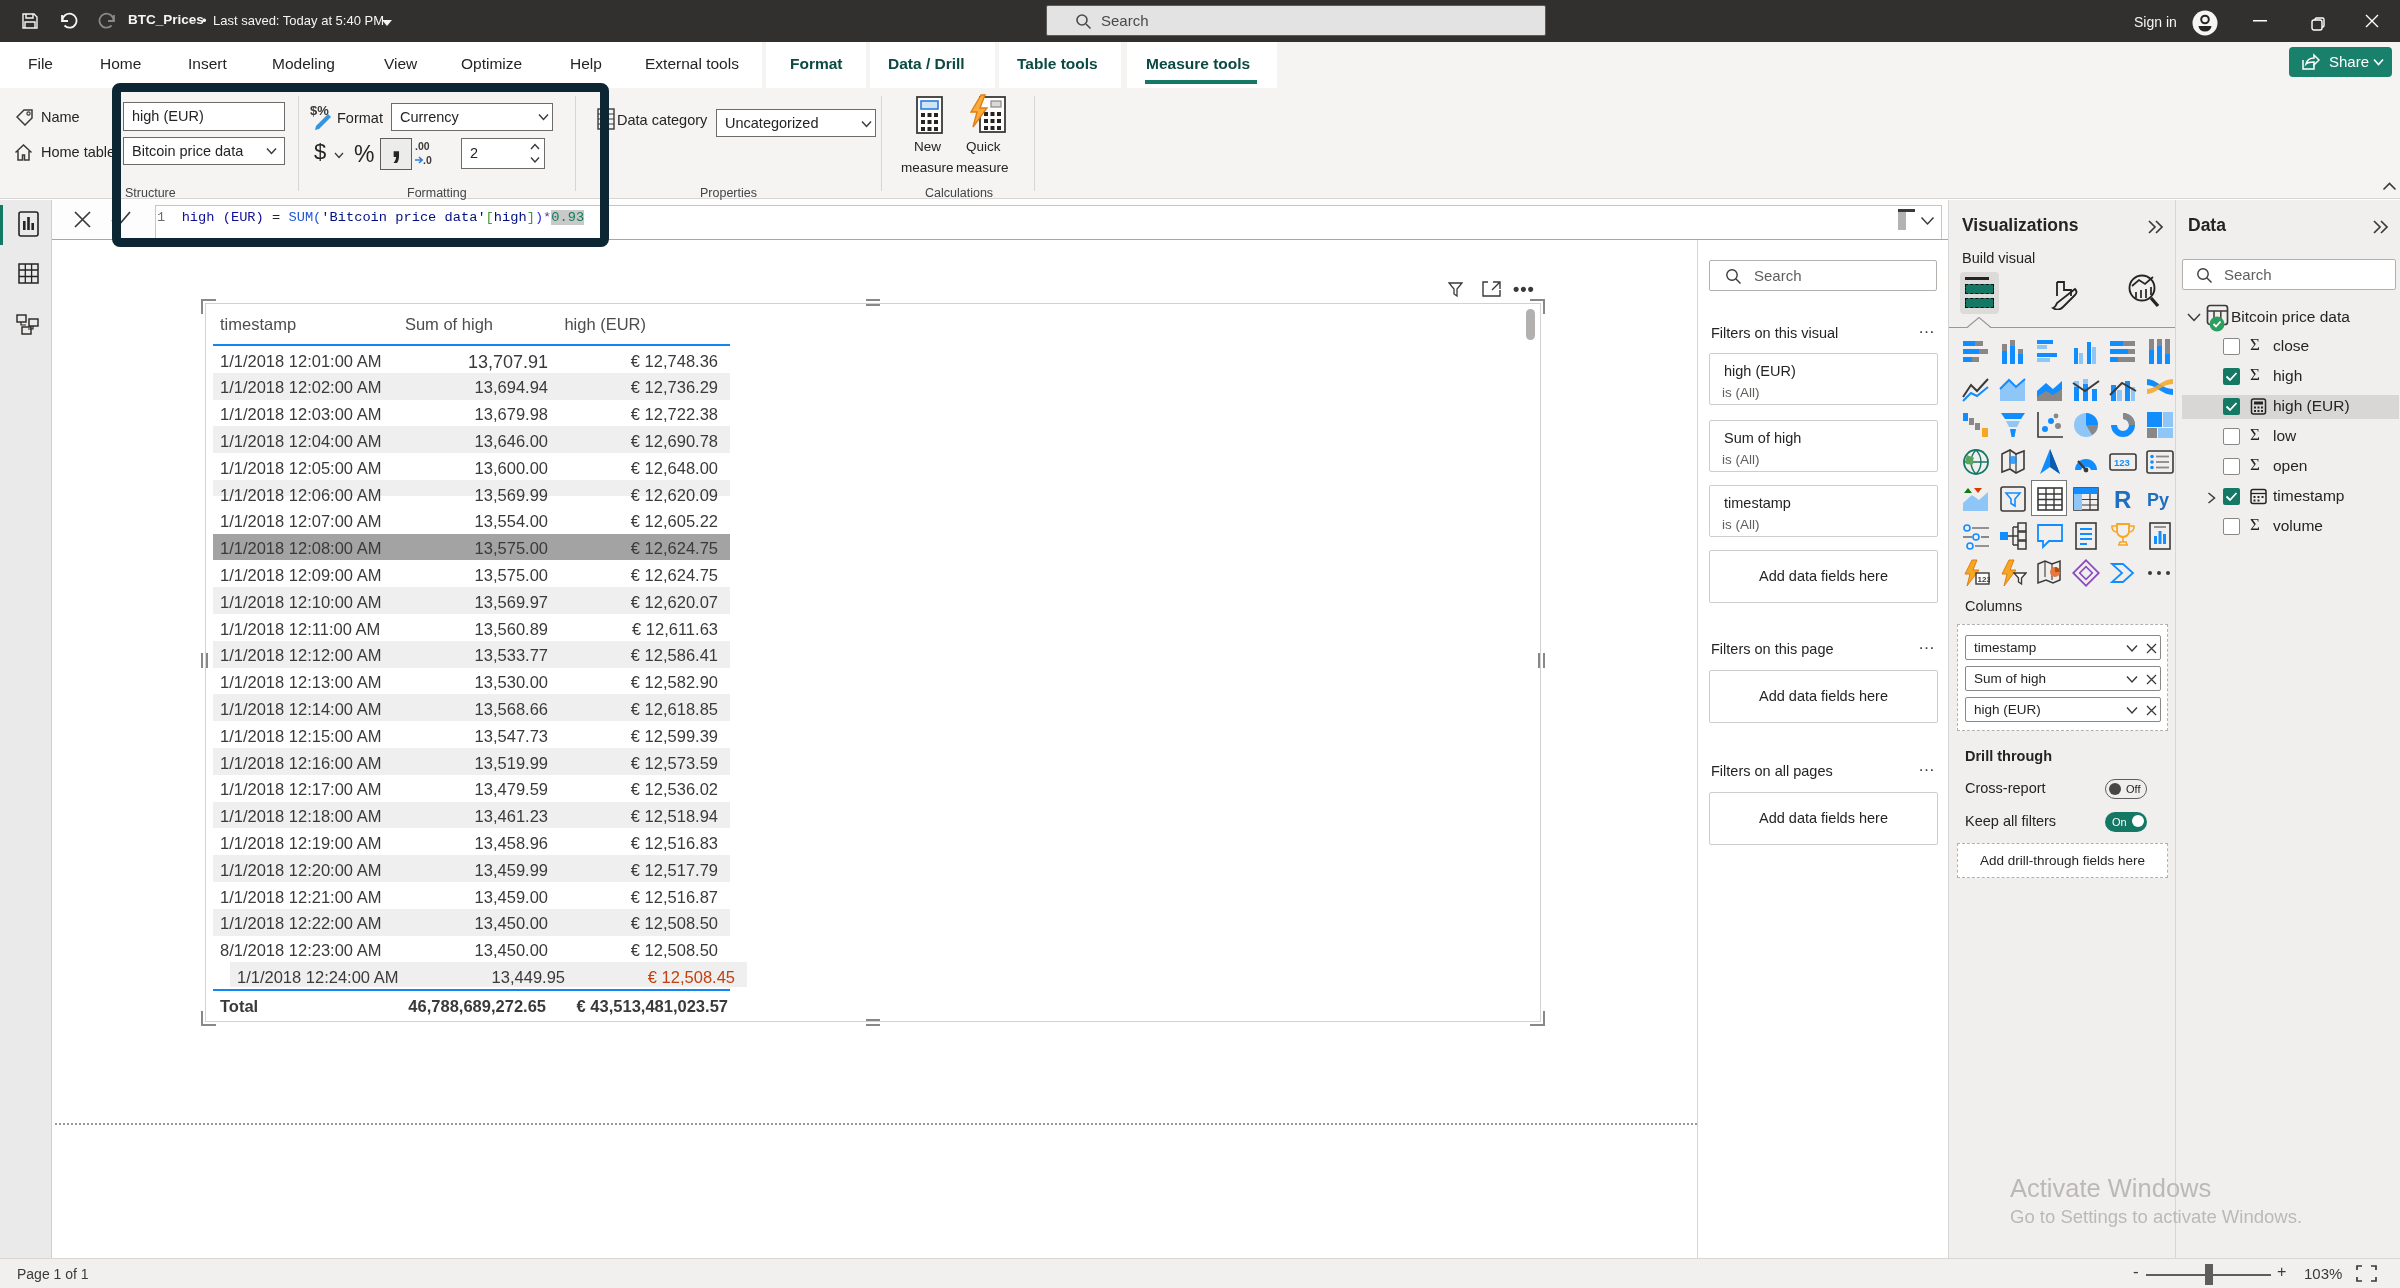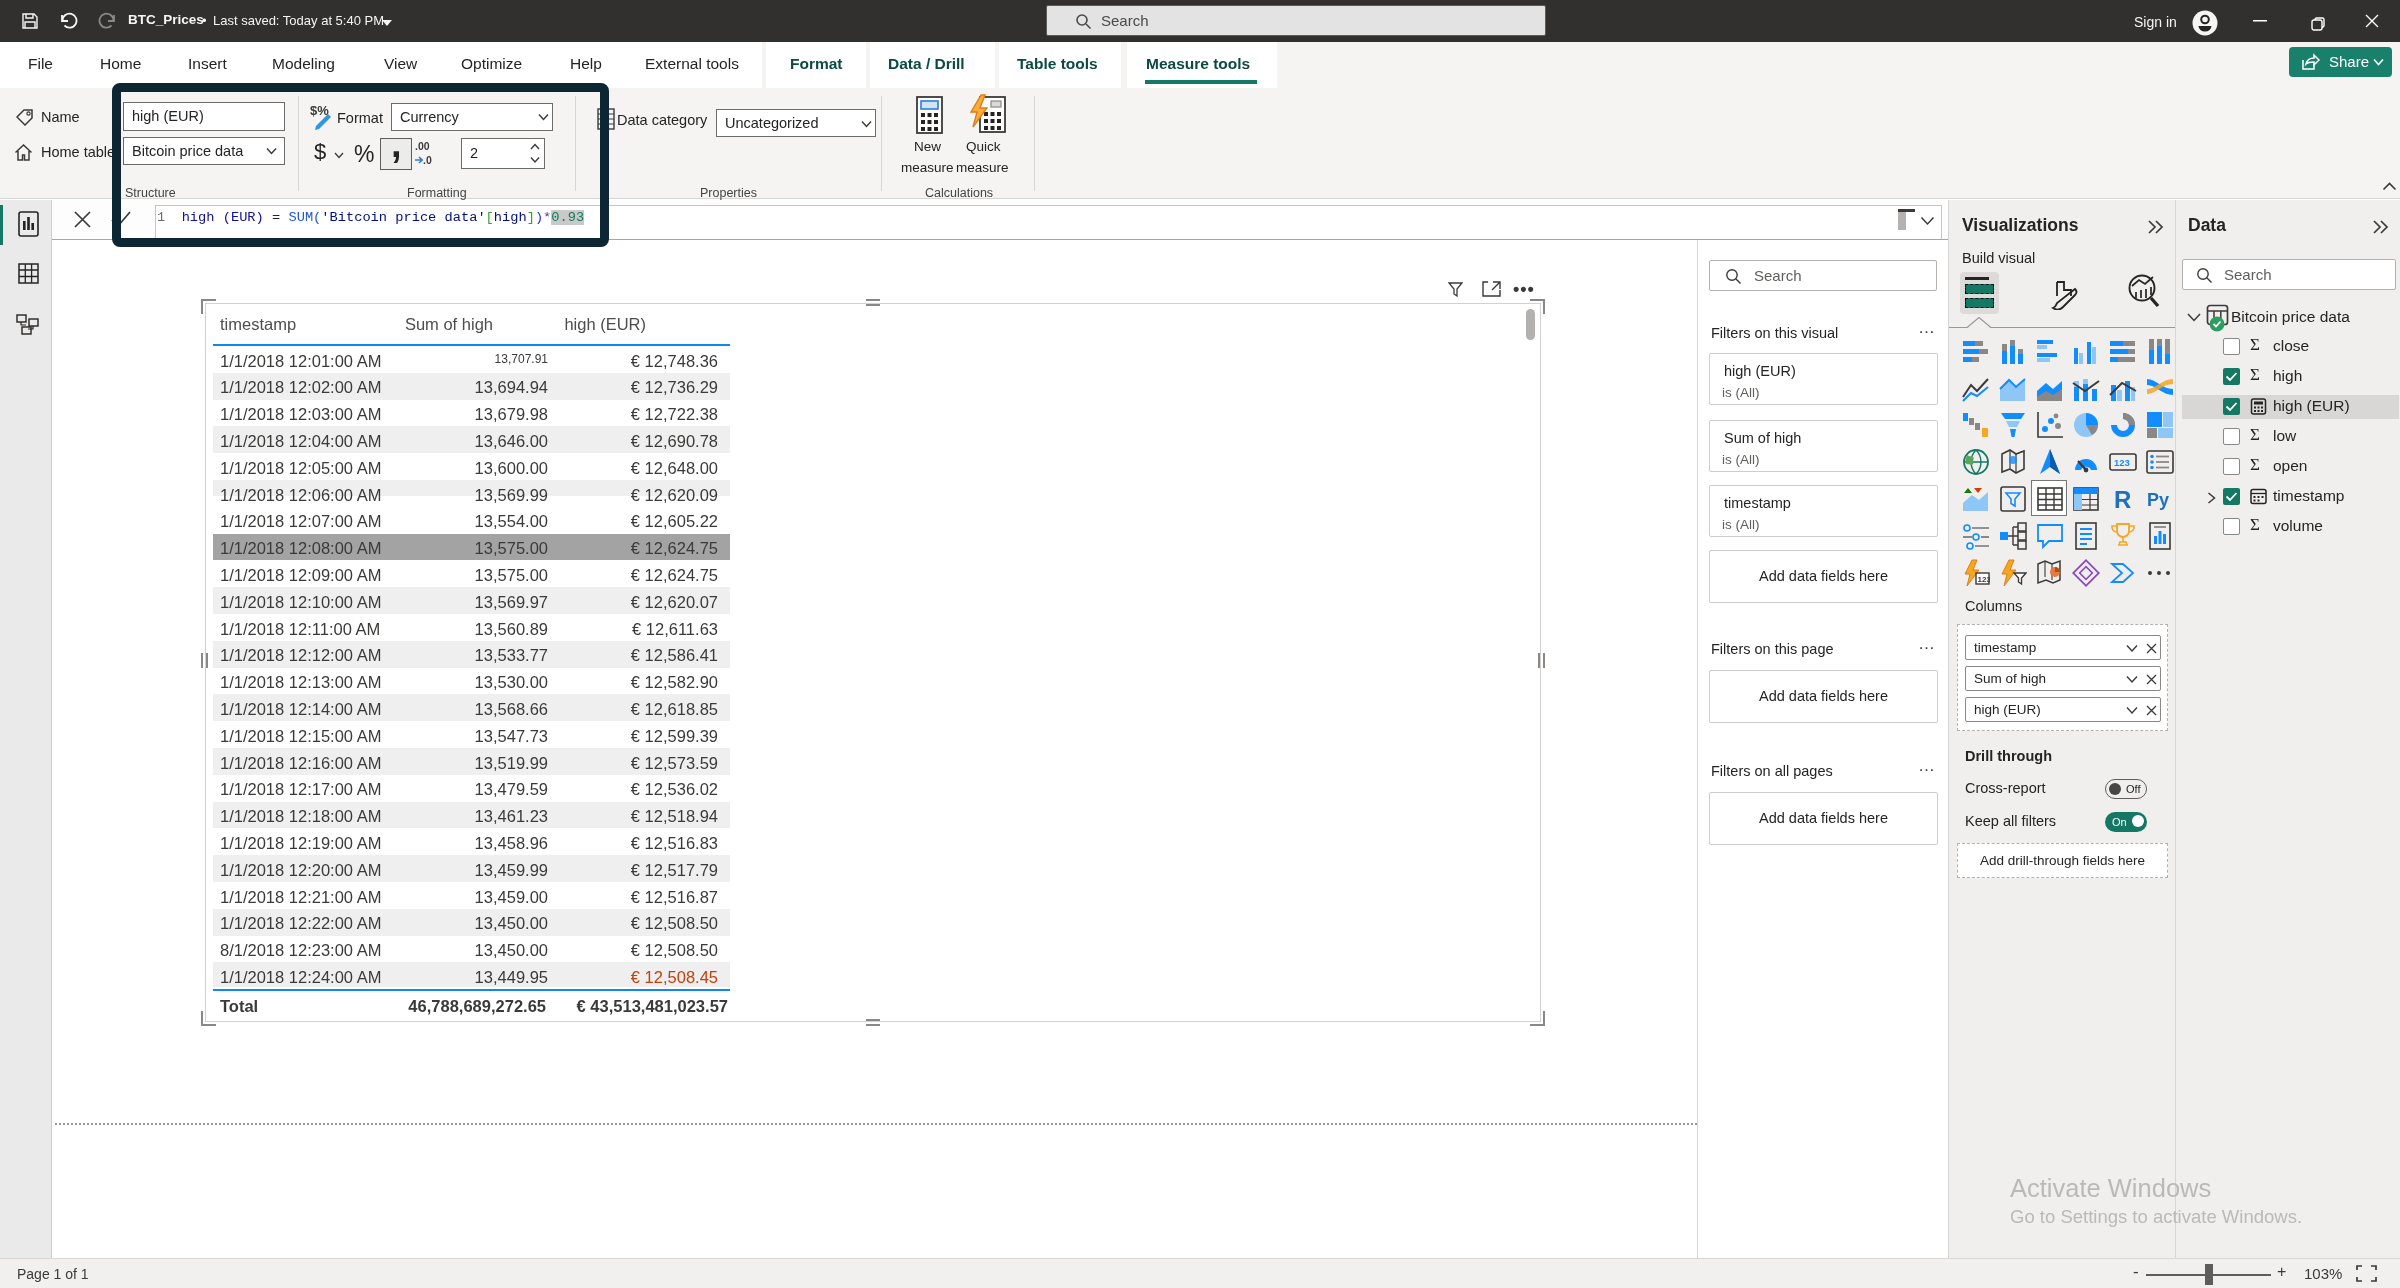--- a/index.html
+++ b/index.html
@@ -289,21 +289,21 @@
     <div class="abs" style="left:1321px;top:6px;width:9px;height:31px;border-radius:4.5px;background:#b3b1af;"></div>
     <div id="tbl" class="abs" style="left:8px;top:0;width:517px;">
 <div class="abs" style="left:0;top:0;width:517px;height:41px;">
 <span class="abs" style="left:7px;top:12px;font-size:16.5px;color:#4f4d4c;">timestamp</span>
 <span class="abs" style="right:237px;top:12px;font-size:16.5px;color:#4f4d4c;">Sum of high</span>
 <span class="abs" style="right:84px;top:12px;font-size:16.5px;color:#4f4d4c;">high (EUR)</span>
 </div>
 <div class="abs" style="left:0;top:41px;width:517px;height:2px;background:#1187f2;"></div>
 <div class="abs" style="left:0;top:43.0px;width:517px;height:26.8px;">
 <span class="abs" style="left:7px;top:5.5px;font-size:16.5px;color:#3b3a39;">1/1/2018 12:01:00 AM</span>
-<span class="abs" style="right:182px;top:5.5px;font-size:12px;color:#3b3a39;">13,707.91</span>
+<span class="abs" style="right:182px;top:5.5px;font-size:18px;color:#3b3a39;">13,707.91</span>
 <span class="abs" style="right:12px;top:5.5px;font-size:16.5px;color:#3b3a39;">€&nbsp;12,748.36</span>
 </div>
 <div class="abs" style="left:0;top:69.8px;width:517px;height:26.8px;background:#efefef;">
 <span class="abs" style="left:7px;top:5.5px;font-size:16.5px;color:#3b3a39;">1/1/2018 12:02:00 AM</span>
 <span class="abs" style="right:182px;top:5.5px;font-size:16.5px;color:#3b3a39;">13,694.94</span>
 <span class="abs" style="right:12px;top:5.5px;font-size:16.5px;color:#3b3a39;">€&nbsp;12,736.29</span>
 </div>
 <div class="abs" style="left:0;top:96.6px;width:517px;height:26.8px;">
 <span class="abs" style="left:7px;top:5.5px;font-size:16.5px;color:#3b3a39;">1/1/2018 12:03:00 AM</span>
 <span class="abs" style="right:182px;top:5.5px;font-size:16.5px;color:#3b3a39;">13,679.98</span>
@@ -402,21 +402,21 @@
 <div class="abs" style="left:0;top:605.8px;width:517px;height:26.8px;background:#efefef;">
 <span class="abs" style="left:7px;top:5.5px;font-size:16.5px;color:#3b3a39;">1/1/2018 12:22:00 AM</span>
 <span class="abs" style="right:182px;top:5.5px;font-size:16.5px;color:#3b3a39;">13,450.00</span>
 <span class="abs" style="right:12px;top:5.5px;font-size:16.5px;color:#3b3a39;">€&nbsp;12,508.50</span>
 </div>
 <div class="abs" style="left:0;top:632.6px;width:517px;height:26.8px;">
 <span class="abs" style="left:7px;top:5.5px;font-size:16.5px;color:#3b3a39;">8/1/2018 12:23:00 AM</span>
 <span class="abs" style="right:182px;top:5.5px;font-size:16.5px;color:#3b3a39;">13,450.00</span>
 <span class="abs" style="right:12px;top:5.5px;font-size:16.5px;color:#3b3a39;">€&nbsp;12,508.50</span>
 </div>
-<div class="abs" style="left:0;top:659.4px;width:517px;height:25px;background:#efefef;">
+<div class="abs" style="left:17px;top:659.4px;width:517px;height:25px;background:#efefef;">
 <span class="abs" style="left:7px;top:5.5px;font-size:16.5px;color:#3b3a39;">1/1/2018 12:24:00 AM</span>
 <span class="abs" style="right:182px;top:5.5px;font-size:16.5px;color:#3b3a39;">13,449.95</span>
 <span class="abs" style="right:12px;top:5.5px;font-size:16.5px;color:#c2410c;">€&nbsp;12,508.45</span>
 </div>
 <div class="abs" style="left:0;top:686.2px;width:517px;height:2px;background:#1187f2;"></div>
 <div class="abs" style="left:0;top:688.2px;width:517px;height:27px;font-weight:bold;">
 <span class="abs" style="left:7px;top:6px;font-size:16.5px;color:#3b3a39;">Total</span>
 <span class="abs" style="right:184px;top:6px;font-size:16.5px;color:#3b3a39;">46,788,689,272.65</span>
 <span class="abs" style="right:2px;top:6px;font-size:16.5px;color:#3b3a39;">€&nbsp;43,513,481,023.57</span>
 </div>

